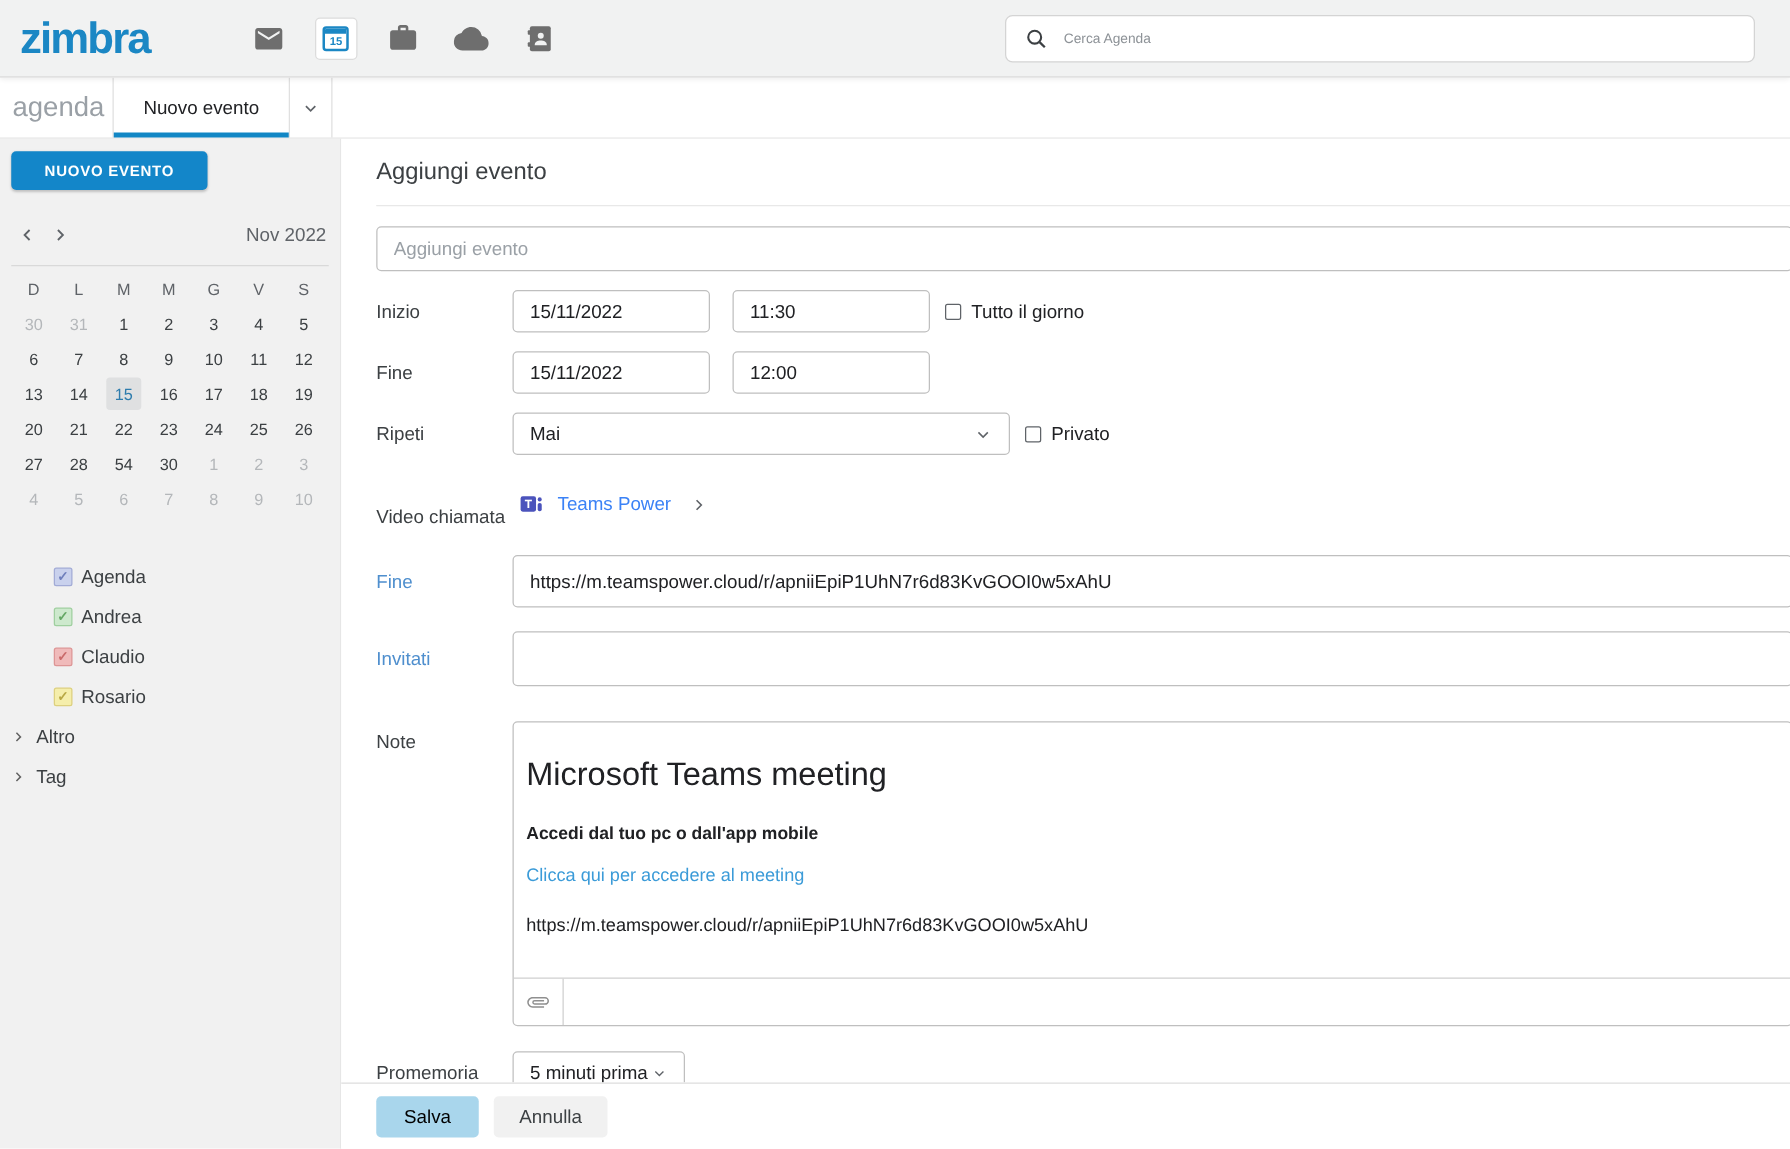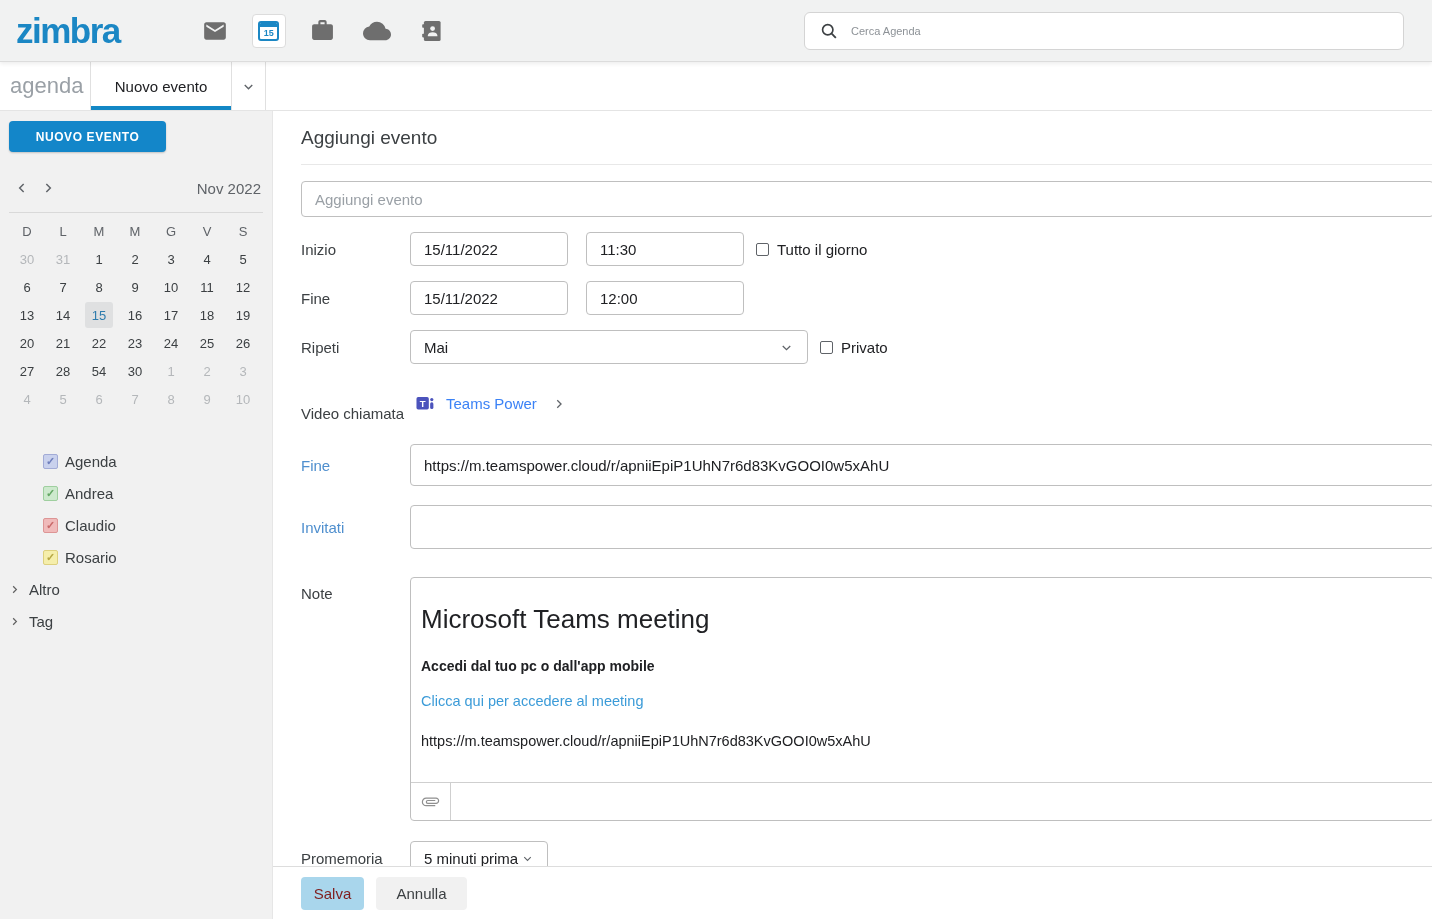--- a/index.html
+++ b/index.html
@@ -117,21 +117,21 @@
   .note-url { font-size:14.5px; color:#202124; margin-top:24px; }
   .attach-bar { height:38px; border-top:1px solid #cfcfcf; display:flex; align-items:stretch; }
   .attach-cell { width:40px; display:flex; align-items:center; justify-content:center;
     border-right:1px solid #cfcfcf; cursor:pointer; }
 
   
   .footer { height:53px; border-top:1px solid #ddd; background:#fff; display:flex;
     align-items:center; padding-left:28px; gap:12px; flex-shrink:0; }
   .btn { height:33px; border:none; border-radius:4px; font-size:15px; cursor:pointer;
     font-family:"Liberation Sans",sans-serif; }
-  .btn-save { width:63px; background:#a9d6ec; color:#7f1d1d; }
+  .btn-save { width:82px; background:#a9d6ec; color:#000000; }
   .btn-cancel { width:91px; background:#f1f1f1; color:#3c4043; }
 </style>
 </head>
 <body>
 
 <div class="appbar">
   <div class="logo">zimbra</div>
 
   <div class="app-icons">
     <div class="icon-btn">

